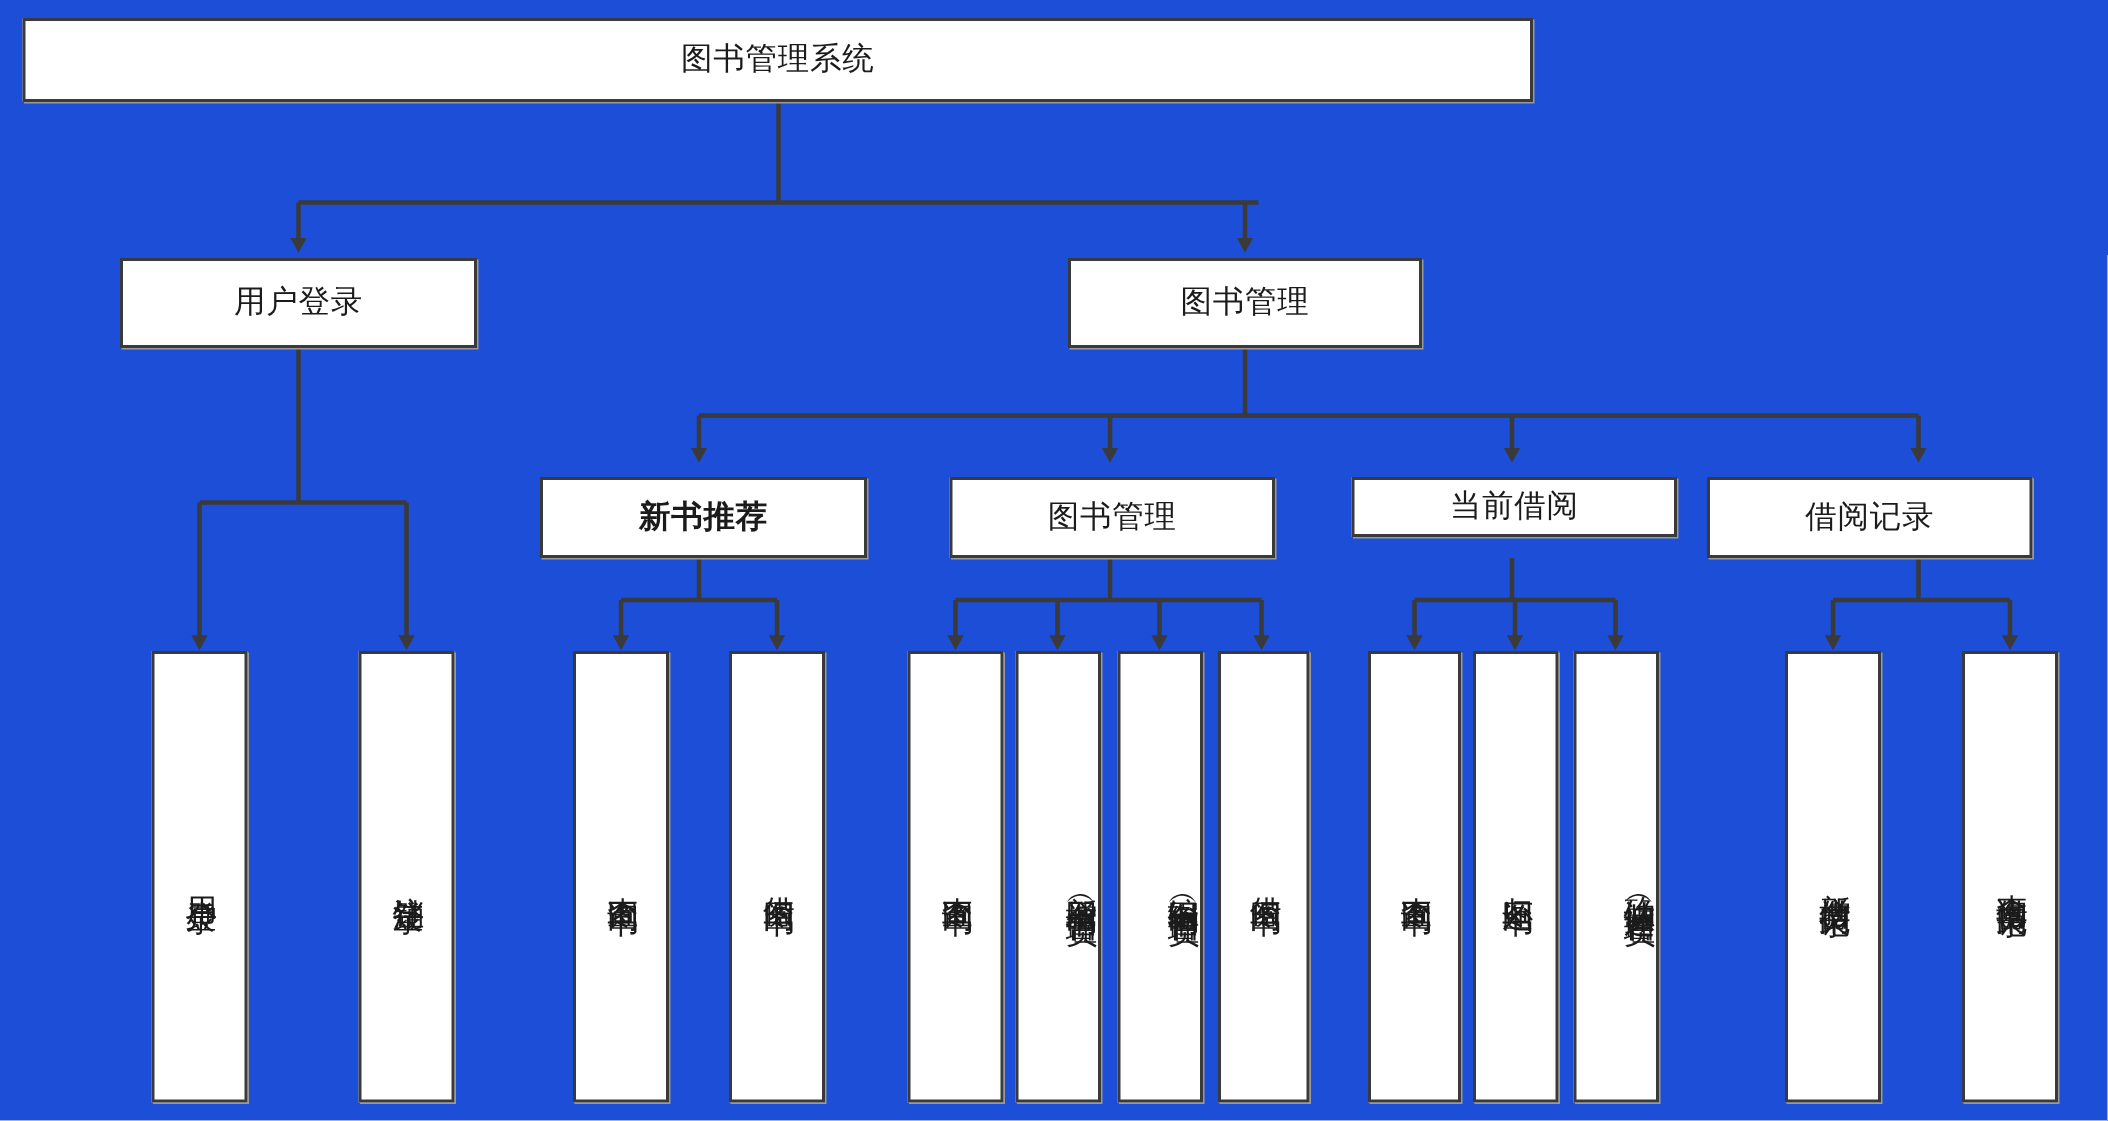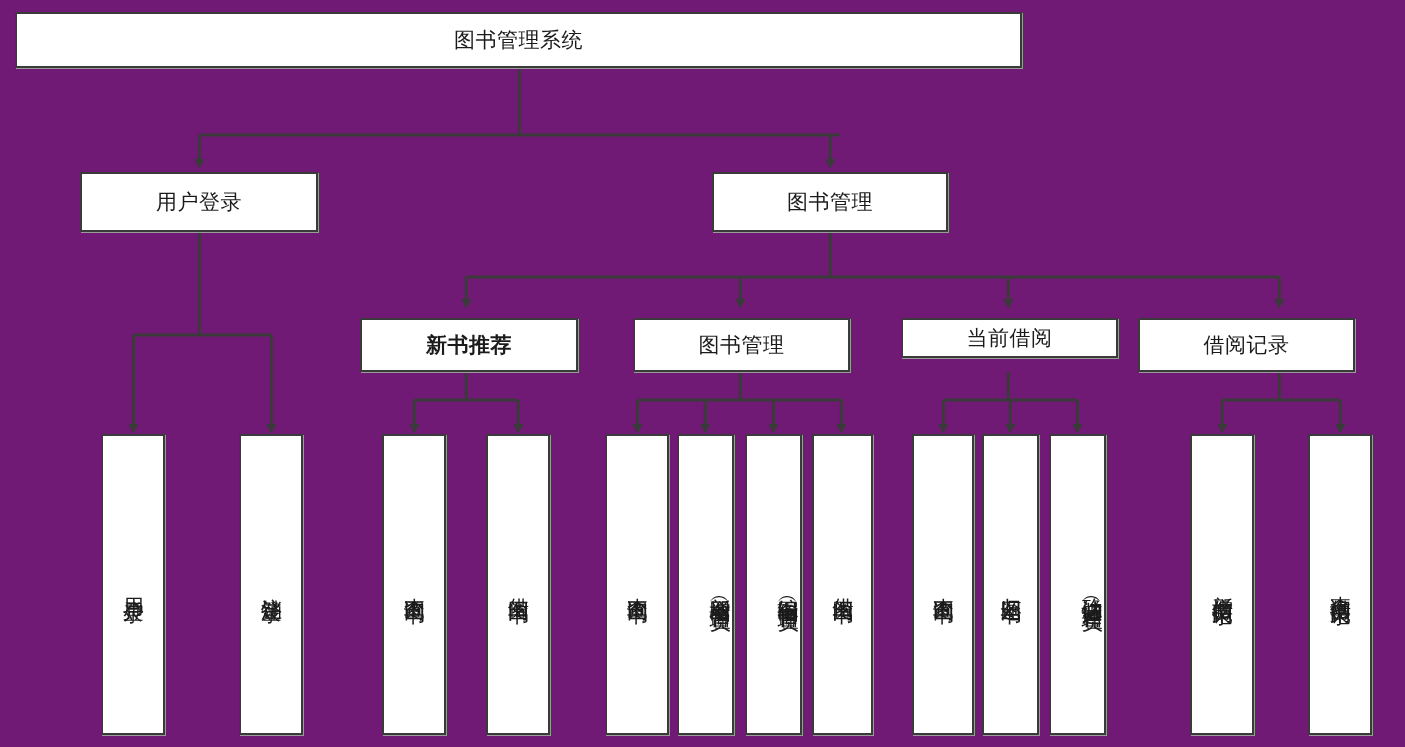--- a/index.html
+++ b/index.html
@@ -4,21 +4,21 @@
 <style>
   html, body {
     margin: 0;
     padding: 0;
     background: #ffffff;
   }
   #canvas {
     position: relative;
     width: 1405px;
     height: 747px;
-    background: #701a75;
+    background: #1d4ed8;
     font-family: "Liberation Sans", "DejaVu Sans", sans-serif;
     overflow: hidden;
   }
   #wires {
     position: absolute;
     left: 0;
     top: 0;
     width: 1405px;
     height: 747px;
     pointer-events: none;

